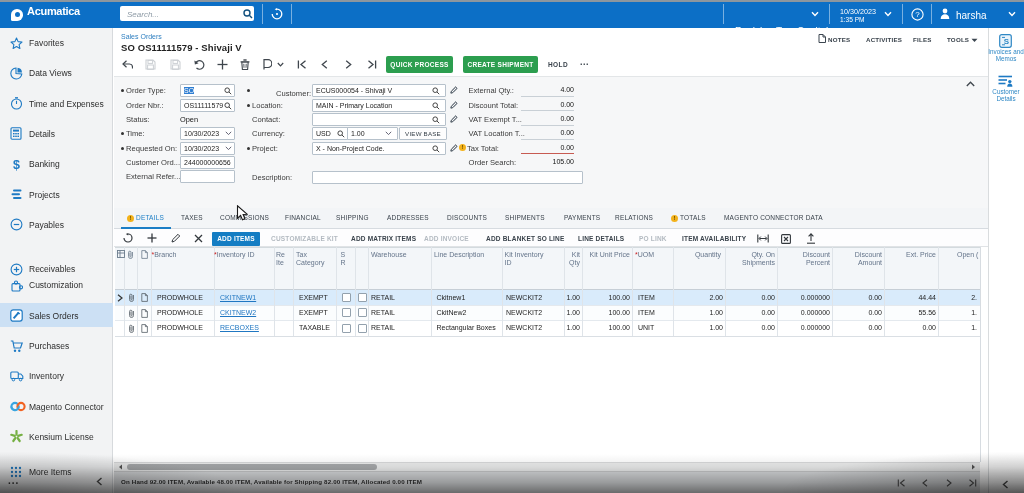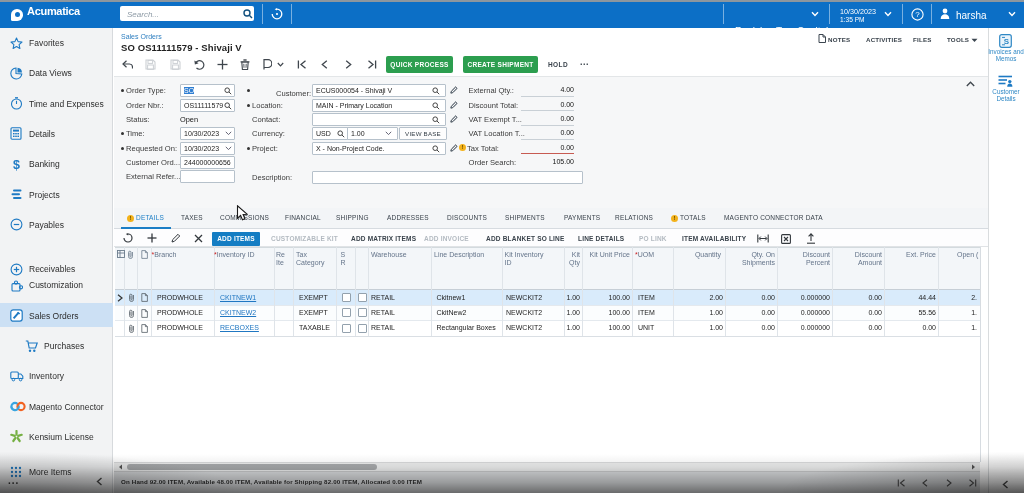--- a/index.html
+++ b/index.html
@@ -154,21 +154,21 @@
       <span class="lb">Customization</span>
     </div>
  <div class="sbitem" style="top:303.7px;">
       <svg width="13" height="13" viewBox="0 0 13 13">
         <rect x="0.8" y="0.8" width="11.4" height="11.4" rx="2.4" fill="#fff" stroke="#1e7ac4" stroke-width="1.2"></rect>
         <line x1="3.6" y1="9.4" x2="8.6" y2="3.6" stroke="#1e7ac4" stroke-width="2"></line>
         <path d="M8.2 2.8 L10.2 4.6 L9 5.6 L7.2 3.8 Z" fill="#1e7ac4"></path>
       </svg>
       <span class="lb">Sales Orders</span>
     </div>
- <div class="sbitem" style="top:334px;margin-left:15px;">
+ <div class="sbitem" style="top:334px;">
       <svg width="13" height="13" viewBox="0 0 13 13">
         <path d="M0.8 1 h2 l1.4 7 h6.3 l1.7 -5 h-8.5" fill="none" stroke="#1e7ac4" stroke-width="1.2"></path>
         <circle cx="5" cy="10.8" r="1.2" fill="#1e7ac4"></circle>
         <circle cx="9.3" cy="10.8" r="1.2" fill="#1e7ac4"></circle>
       </svg>
       <span class="lb">Purchases</span>
     </div>
  <div class="sbitem" style="top:364.3px;">
       <svg width="14" height="12" viewBox="0 0 14 12">
         <rect x="0.8" y="2" width="7.5" height="6.5" rx="1" fill="none" stroke="#1e7ac4" stroke-width="1.1"></rect>

